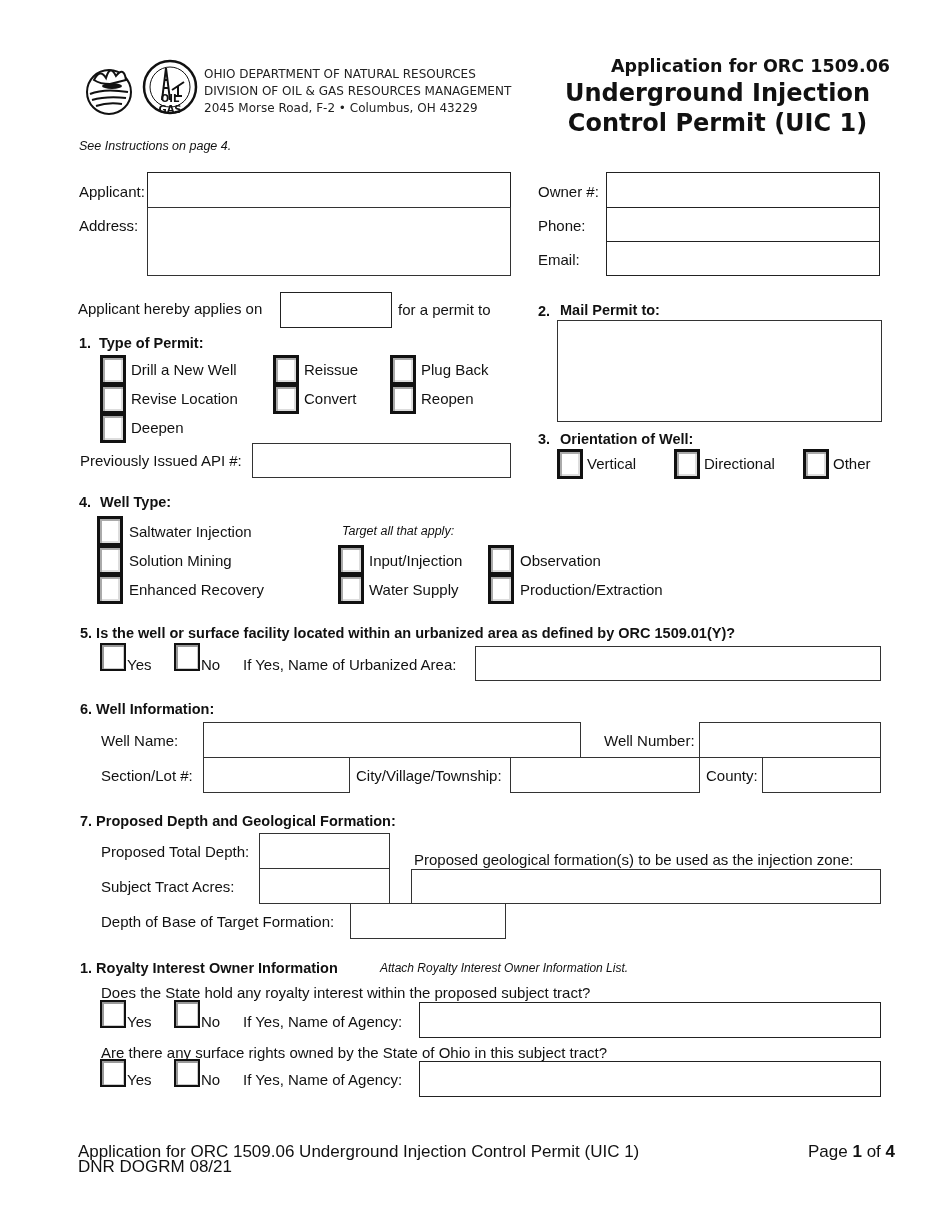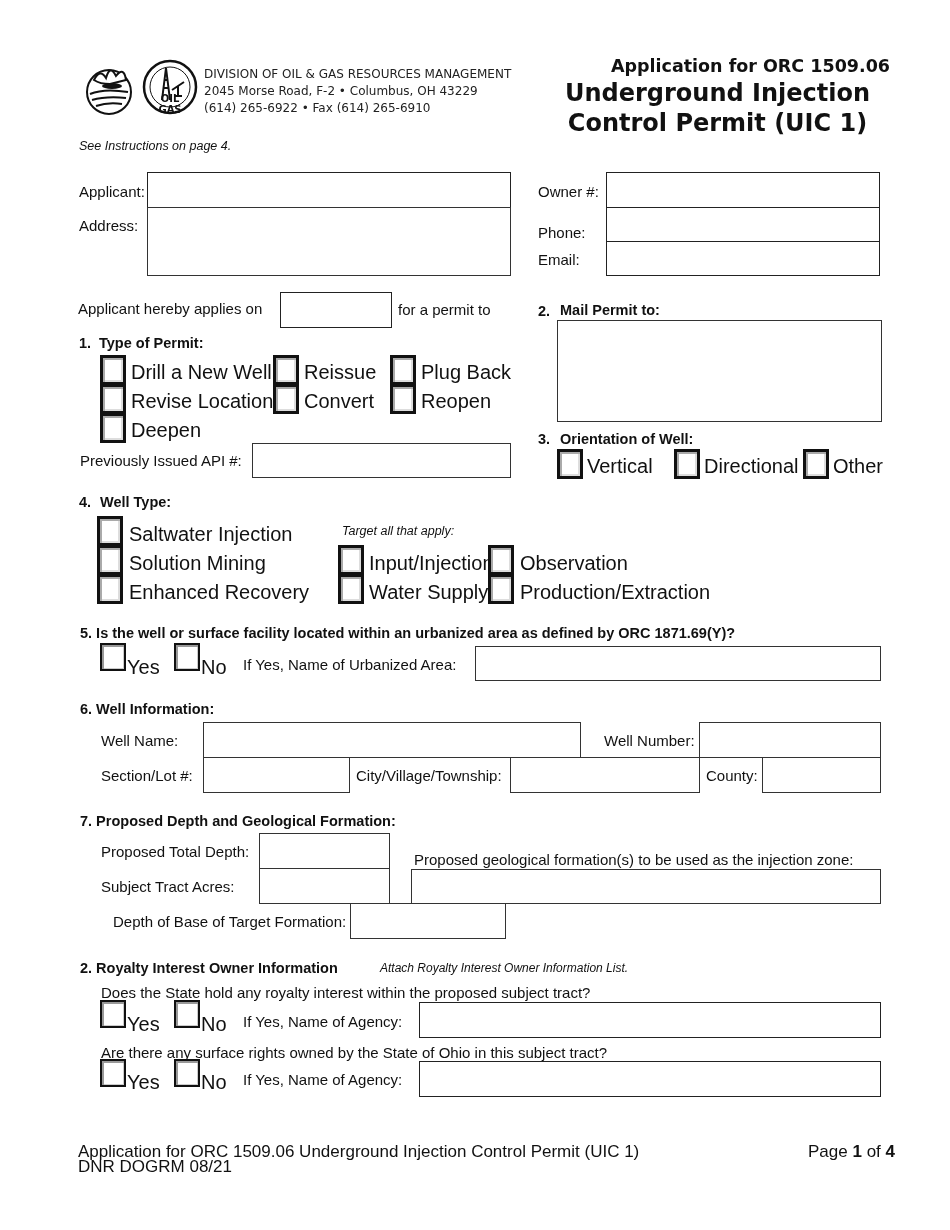--- a/index.html
+++ b/index.html
@@ -10,21 +10,21 @@
     .box.thin { border: 1px solid #333; }
     .lbl { position: absolute; font-size: 15px; white-space: nowrap; line-height: 18px; }
     .hdr { position: absolute; font-size: 14.5px; font-weight: bold; white-space: nowrap; }
     .cb {
       position: absolute; width: 26px; height: 30px; background: #fff;
       border-top: 3px solid #111; border-left: 3px solid #111;
       border-bottom: 3px solid #111; border-right: 3px solid #111;
       box-shadow: inset 2px 2px 0 #aaa, inset -2px -2px 0 #ddd;
     }
     .cb.sm { width: 26px; height: 28px; border-width: 2px; box-shadow: inset 2px 2px 0 #999, inset -1px -1px 0 #ccc; }
-    .cb-row-lbl { position: absolute; font-size: 20px; white-space: nowrap; }
+    .cb-row-lbl { position: absolute; font-size: 15px; white-space: nowrap; }
     .org { font-family: "DejaVu Sans", sans-serif; font-size: 12px; line-height: 17px; color: #222; }
     .title1 { font-family: "DejaVu Sans", sans-serif; font-weight: bold; font-size: 17.5px; text-align: right; }
     .title2 { font-family: "DejaVu Sans", sans-serif; font-weight: bold; font-size: 24px; text-align: center; line-height: 30px; }
     .italic { font-style: italic; }
     .footer { font-size: 17px; line-height: 15px; }
   </style>
 </head>
 <body>
 
 <div class="abs" style="left:82px;top:58px;width:56px;height:60px;">
@@ -39,40 +39,40 @@
   <svg width="56" height="60" viewBox="0 0 56 60">
     <circle cx="28" cy="29" r="26" fill="none" stroke="#111" stroke-width="2.5"></circle>
     <circle cx="28" cy="29" r="20" fill="none" stroke="#111" stroke-width="1"></circle>
     <path d="M20 42 L24 10 L28 42 M21 30 L27 30 M22 22 L26 22" fill="none" stroke="#111" stroke-width="2"></path>
     <path d="M30 32 L42 24 M36 28 L36 38 M32 38 L40 38" fill="none" stroke="#111" stroke-width="2"></path>
     <text x="28" y="44" text-anchor="middle" font-family="DejaVu Sans, sans-serif" font-weight="bold" font-size="10" fill="#111">OIL</text>
     <text x="28" y="55" text-anchor="middle" font-family="DejaVu Sans, sans-serif" font-weight="bold" font-size="10" fill="#111">GAS</text>
   </svg>
 </div>
 <div class="abs org" style="left:204px;top:66px;">
+  <div>OHIO DEPARTMENT OF NATURAL RESOURCES</div>
   <div>DIVISION OF OIL &amp; GAS RESOURCES MANAGEMENT</div>
   <div>2045 Morse Road, F-2 • Columbus, OH 43229</div>
-  <div>(614) 265-6922 • Fax (614) 265-6910</div>
 </div>
 <div class="abs italic" style="left:79px;top:139px;font-size:12.5px;">See Instructions on page 4.</div>
 
 <div class="abs" style="left:545px;top:56px;width:345px;">
   <div class="title1">Application for ORC 1509.06</div>
   <div class="title2" style="margin-top:2px;">Underground Injection</div>
   <div class="title2">Control Permit (UIC 1)</div>
 </div>
 
 <div class="lbl" style="left:79px;top:183px;">Applicant:</div>
 <div class="box" style="left:147px;top:172px;width:364px;height:36px;"></div>
 <div class="lbl" style="left:79px;top:217px;">Address:</div>
 <div class="box thin" style="left:147px;top:207px;width:364px;height:69px;"></div>
 
 <div class="lbl" style="left:538px;top:183px;">Owner #:</div>
 <div class="box" style="left:606px;top:172px;width:274px;height:36px;"></div>
-<div class="lbl" style="left:538px;top:217px;margin-top:7px;">Phone:</div>
+<div class="lbl" style="left:538px;top:217px;">Phone:</div>
 <div class="box" style="left:606px;top:207px;width:274px;height:35px;"></div>
 <div class="lbl" style="left:538px;top:251px;">Email:</div>
 <div class="box" style="left:606px;top:241px;width:274px;height:35px;"></div>
 
 <div class="lbl" style="left:78px;top:300px;">Applicant hereby applies on</div>
 <div class="box" style="left:280px;top:292px;width:112px;height:36px;"></div>
 <div class="lbl" style="left:398px;top:301px;">for a permit to</div>
 
 <div class="hdr" style="left:79px;top:335px;">1.</div>
 <div class="hdr" style="left:99px;top:335px;">Type of Permit:</div>
@@ -124,21 +124,21 @@
 
 <div class="cb" style="left:338px;top:545px;"></div>
 <div class="cb-row-lbl" style="left:369px;top:552px;">Input/Injection</div>
 <div class="cb" style="left:488px;top:545px;"></div>
 <div class="cb-row-lbl" style="left:520px;top:552px;">Observation</div>
 <div class="cb" style="left:338px;top:574px;"></div>
 <div class="cb-row-lbl" style="left:369px;top:581px;">Water Supply</div>
 <div class="cb" style="left:488px;top:574px;"></div>
 <div class="cb-row-lbl" style="left:520px;top:581px;">Production/Extraction</div>
 
-<div class="hdr" style="left:80px;top:625px;">5.  Is the well or surface facility located within an urbanized area as defined by ORC 1871.69(Y)?</div>
+<div class="hdr" style="left:80px;top:625px;">5.  Is the well or surface facility located within an urbanized area as defined by ORC 1509.01(Y)?</div>
 <div class="cb sm" style="left:100px;top:643px;"></div>
 <div class="cb-row-lbl" style="left:127px;top:656px;">Yes</div>
 <div class="cb sm" style="left:174px;top:643px;"></div>
 <div class="cb-row-lbl" style="left:201px;top:656px;">No</div>
 <div class="lbl" style="left:243px;top:656px;">If Yes, Name of Urbanized Area:</div>
 <div class="box thin" style="left:475px;top:646px;width:406px;height:35px;"></div>
 
 <div class="hdr" style="left:80px;top:701px;">6. Well Information:</div>
 <div class="lbl" style="left:101px;top:732px;">Well Name:</div>
 <div class="box thin" style="left:203px;top:722px;width:378px;height:36px;"></div>
@@ -152,24 +152,24 @@
 <div class="lbl" style="left:706px;top:767px;">County:</div>
 <div class="box thin" style="left:762px;top:757px;width:119px;height:36px;"></div>
 
 <div class="hdr" style="left:80px;top:813px;">7. Proposed Depth and Geological Formation:</div>
 <div class="lbl" style="left:101px;top:843px;">Proposed Total Depth:</div>
 <div class="box thin" style="left:259px;top:833px;width:131px;height:36px;"></div>
 <div class="lbl" style="left:101px;top:878px;">Subject Tract Acres:</div>
 <div class="box thin" style="left:259px;top:868px;width:131px;height:36px;"></div>
 <div class="lbl" style="left:414px;top:851px;">Proposed geological formation(s) to be used as the injection zone:</div>
 <div class="box thin" style="left:411px;top:869px;width:470px;height:35px;"></div>
-<div class="lbl" style="left:101px;top:913px;margin-left:12px;">Depth of Base of Target Formation:</div>
+<div class="lbl" style="left:101px;top:913px;">Depth of Base of Target Formation:</div>
 <div class="box thin" style="left:350px;top:903px;width:156px;height:36px;"></div>
 
-<div class="hdr" style="left:80px;top:960px;">2. Royalty Interest Owner Information</div>
+<div class="hdr" style="left:80px;top:960px;">1. Royalty Interest Owner Information</div>
 <div class="abs italic" style="left:380px;top:961px;font-size:12px;">Attach Royalty Interest Owner Information List.</div>
 
 <div class="lbl" style="left:101px;top:984px;">Does the State hold any royalty interest within the proposed subject tract?</div>
 <div class="cb sm" style="left:100px;top:1000px;"></div>
 <div class="cb-row-lbl" style="left:127px;top:1013px;">Yes</div>
 <div class="cb sm" style="left:174px;top:1000px;"></div>
 <div class="cb-row-lbl" style="left:201px;top:1013px;">No</div>
 <div class="lbl" style="left:243px;top:1013px;">If Yes, Name of Agency:</div>
 <div class="box" style="left:419px;top:1002px;width:462px;height:36px;"></div>
 

